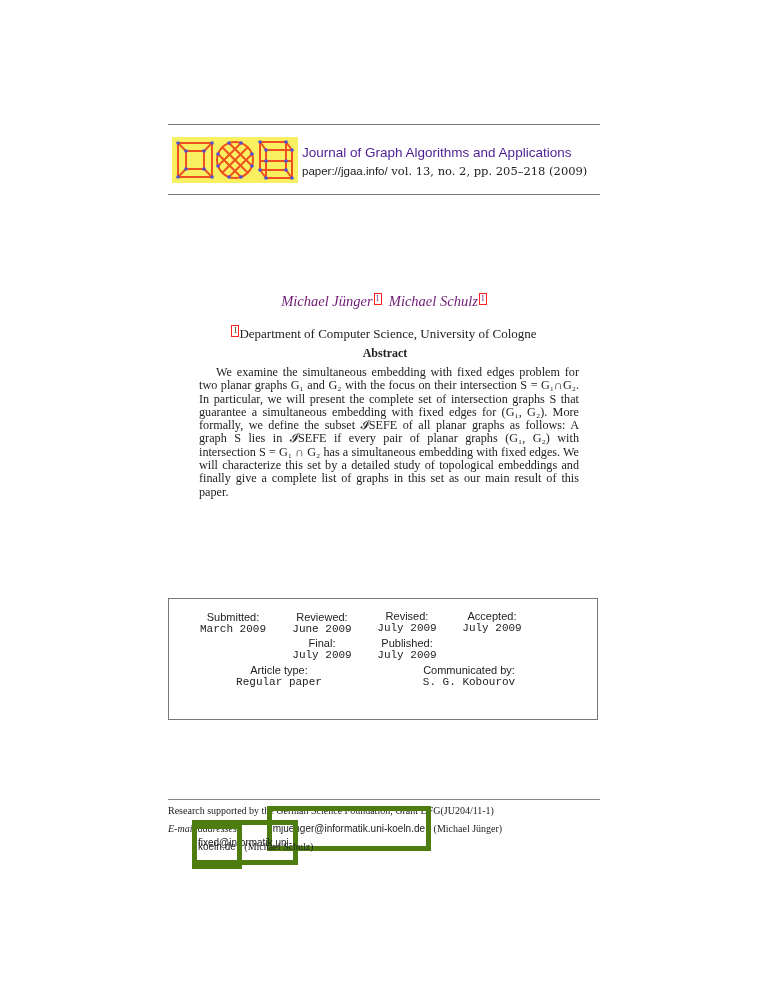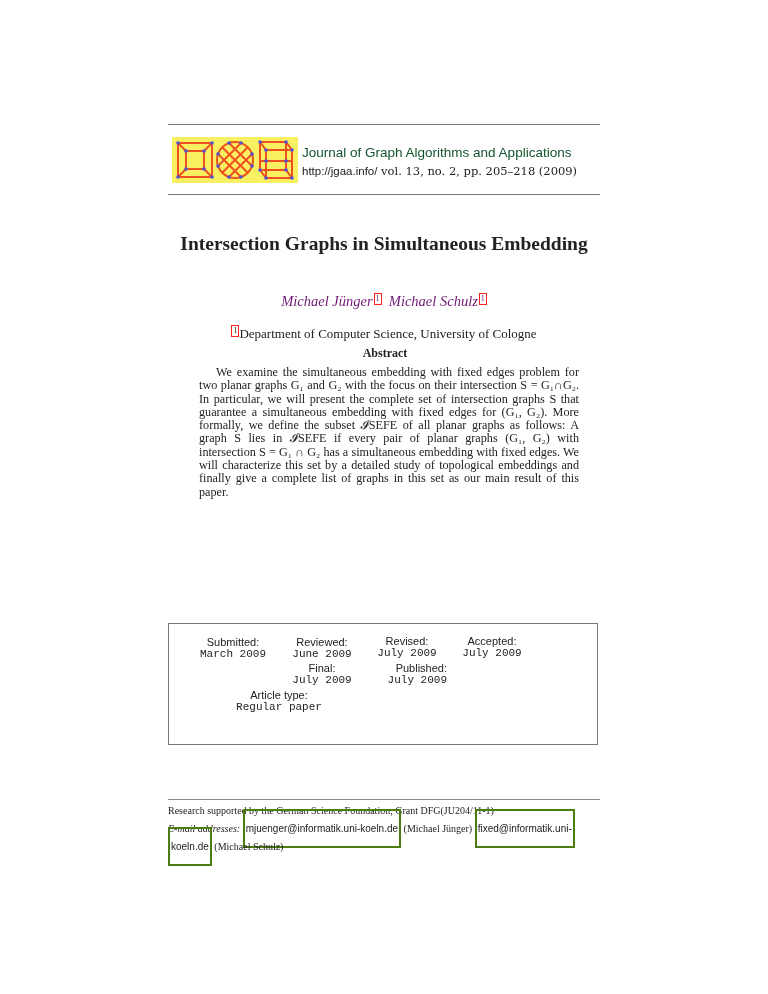--- a/index.html
+++ b/index.html
@@ -1,44 +1,44 @@
 <!DOCTYPE html>
 <html><head>
 <meta charset="utf-8">
 <style>
   html, body { margin: 0; padding: 0; background: #ffffff; }
   body { width: 768px; height: 994px; position: relative; overflow: hidden;
          font-family: "DejaVu Serif", "Liberation Serif", serif; color: #222; }
   .rule { position: absolute; left: 168px; width: 432px; height: 1px; background: #777; }
   .logo { position: absolute; left: 172px; top: 137px; width: 126px; height: 46px; background: #f8f060; }
-  .journal-title { position: absolute; left: 302px; top: 145px; font-size: 13.5px; color: #14532d; font-family: "Liberation Sans", sans-serif; }
+  .journal-title { position: absolute; left: 302px; top: 145px; font-size: 13.5px; color: #4c1d95; font-family: "Liberation Sans", sans-serif; }
   .journal-meta { position: absolute; left: 302px; top: 164px; font-size: 11.5px; color: #222; }
   .journal-meta .url { font-family: "Liberation Sans", sans-serif; }
   .title { position: absolute; left: 168px; width: 432px; top: 232px; text-align: center;
            font-family: "Liberation Serif", serif; font-weight: bold; font-size: 19.5px; line-height: 24px; color: #222; }
   .authors { position: absolute; left: 168px; width: 432px; top: 293px; text-align: center;
              font-family: "Liberation Serif", serif; font-style: italic; font-size: 14.5px; color: #701a75; }
   .ref { display: inline-block; border: 1px solid #ff2020; font-style: normal; font-size: 8px;
          line-height: 10px; padding: 0 1px; vertical-align: 5px; margin-left: 1px; }
   .affil { position: absolute; left: 168px; width: 432px; top: 325px; text-align: center;
            font-family: "Liberation Serif", serif; font-size: 13px; color: #222; }
   .abstract-heading { position: absolute; left: 190px; width: 390px; top: 346px; text-align: center;
            font-family: "Liberation Serif", serif; font-weight: bold; font-size: 12px; }
   .abstract-body { position: absolute; left: 199px; width: 380px; top: 366px;
            font-family: Liberation Serif, serif; font-size: 12.2px; line-height: 13.3px;
            text-align: justify; text-indent: 17px; color: #222; }
-  .info-box { position: absolute; left: 168px; top: 623px; width: 430px; height: 122px;
+  .info-box { position: absolute; left: 168px; top: 598px; width: 430px; height: 122px;
               border: 1px solid #777; box-sizing: border-box; }
   .cell { position: absolute; text-align: center; font-size: 11px; line-height: 12px; }
   .cell .lbl { font-family: "Liberation Sans", sans-serif; color: #222; }
   .cell .val { font-family: Liberation Mono, monospace; color: #222; }
   .foot-rule { position: absolute; left: 168px; width: 432px; top: 799px; height: 1px; background: #888; }
   .foot { position: absolute; left: 168px; width: 434px; font-family: "Liberation Serif", serif;
           font-size: 10px; line-height: 14px; color: #222; }
-  .mail { font-family: "Liberation Sans", sans-serif; border: 2px solid #4d7c0f; padding: 12px 1px; }
+  .mail { font-family: "Liberation Sans", sans-serif; border: 5px solid #4d7c0f; padding: 12px 1px; margin-left: 24px; }
   .ital { font-style: italic; }
 </style>
 </head>
 <body>
 
 <div class="rule" style="top:124px;"></div>
 
 <div class="logo">
   <svg width="126" height="46" viewBox="0 0 126 46">
     <g stroke="#f05020" stroke-width="2" fill="none">
@@ -92,28 +92,27 @@
         <circle cx="94" cy="41" r="1.8"></circle>
         <circle cx="120" cy="41" r="1.8"></circle>
       <circle cx="94" cy="24" r="1.8"></circle>
         <circle cx="114" cy="24" r="1.8"></circle>
     </g>
   </svg>
 </div>
 
 <div class="journal-title">Journal of Graph Algorithms and Applications</div>
 <div class="journal-meta">
-  <span class="url">http://jgaa.info/</span>
+  <span class="url">paper://jgaa.info/</span>
   <span>vol. 13, no. 2, pp. 205–218 (2009)</span>
 </div>
 
 <div class="rule" style="top:194px;"></div>
 
 <div class="title">
-  <div>Intersection Graphs in Simultaneous Embedding</div>
 </div>
 
 <div class="authors">
   <span>Michael Jünger</span><span class="ref">1</span>&nbsp;&nbsp;<span>Michael Schulz</span><span class="ref">1</span>
 </div>
 
 <div class="affil">
   <span class="ref" style="margin-left:0;">1</span><span>Department of Computer Science, University of Cologne</span>
 </div>
 
@@ -134,27 +133,31 @@
     <div class="val">July 2009</div>
   </div>
   <div class="cell" style="left:283px; top:11px; width:80px;">
     <div class="lbl">Accepted:</div>
     <div class="val">July 2009</div>
   </div>
   <div class="cell" style="left:113px; top:38px; width:80px;">
     <div class="lbl">Final:</div>
     <div class="val">July 2009</div>
   </div>
-  <div class="cell" style="left:198px; top:38px; width:80px;text-align:right;">
+  <div class="cell" style="left:198px; top:38px; width:80px;">
     <div class="lbl">Published:</div>
     <div class="val">July 2009</div>
   </div>
   <div class="cell" style="left:50px; top:65px; width:120px;">
     <div class="lbl">Article type:</div>
     <div class="val">Regular paper</div>
+  </div>
+  <div class="cell" style="left:230px; top:65px; width:140px;">
+    <div class="lbl">Communicated by:</div>
+    <div class="val">S. G. Kobourov</div>
   </div>
 </div>
 
 <div class="foot-rule"></div>
 <div class="foot" style="top:804px;">Research supported by the German Science Foundation, Grant DFG(JU204/11-1)</div>
 <div class="foot" style="top:822px;">
   <span class="ital">E-mail addresses:</span>
   <span class="mail">mjuenger@informatik.uni-koeln.de</span>
   <span>(Michael Jünger)</span>
   <span class="mail">fixed@informatik.uni-</span>

